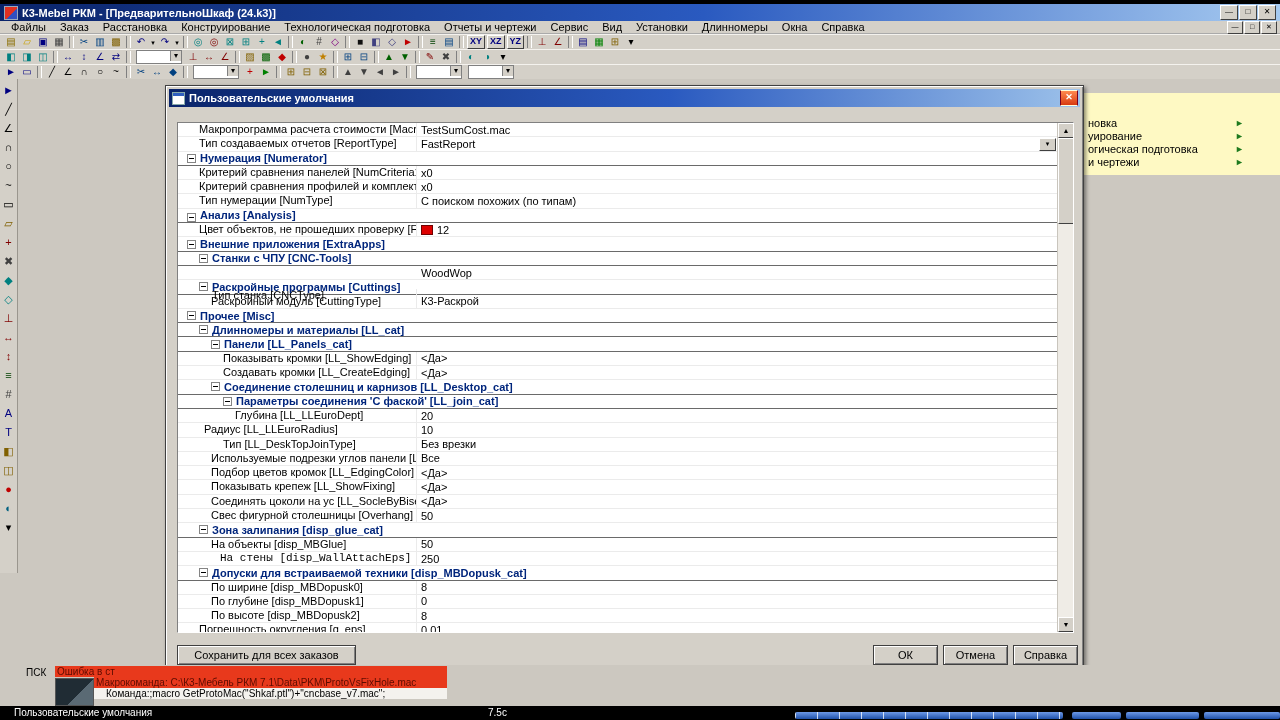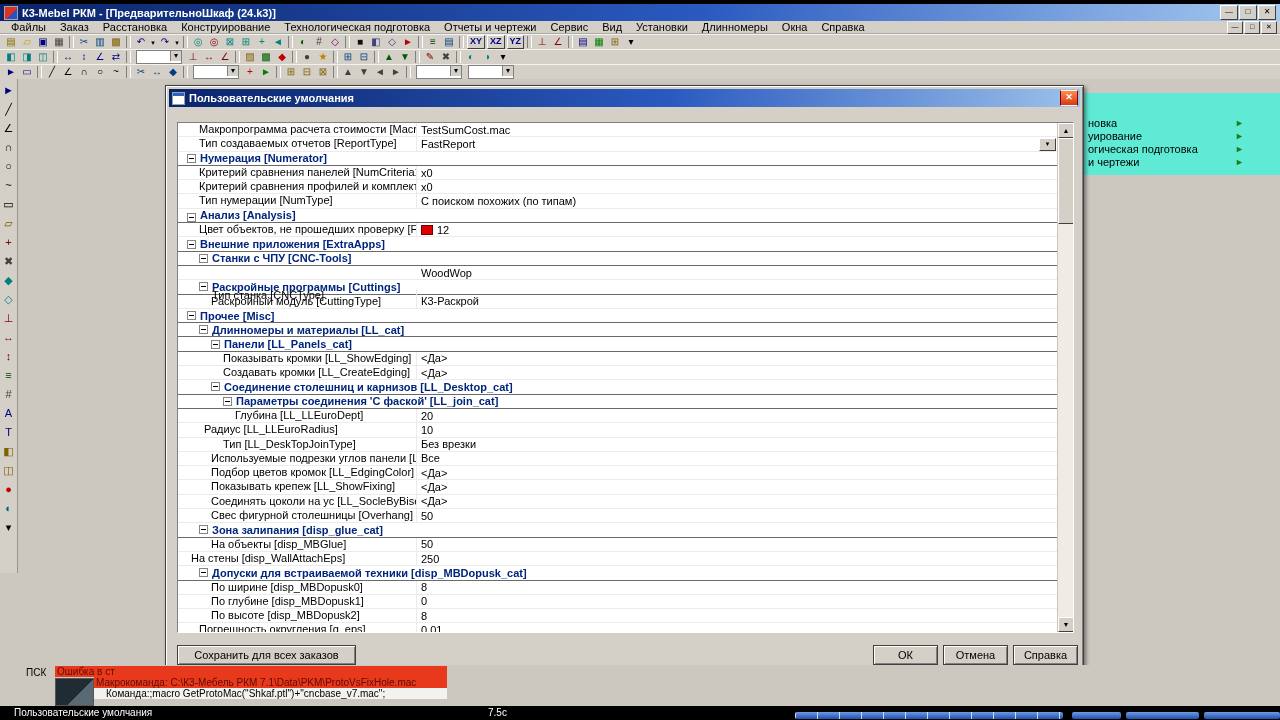--- a/index.html
+++ b/index.html
@@ -37,21 +37,21 @@
           font-size:8px;line-height:10px;text-align:center;border-left:1px solid #808080;}
   .tb-dd{width:8px;height:13px;font-size:7px;line-height:13px;text-align:center;flex:none;color:#000;}
 
   
   .workspace{position:absolute;left:0;top:79px;width:1280px;height:586px;background:#ccc8c0;}
   .left-tb{position:absolute;left:0;top:0;width:18px;height:494px;background:#d4d0c8;
            border-right:1px solid #9a968e;display:flex;flex-direction:column;align-items:center;
            box-sizing:border-box;padding-top:2px;}
   .ltb-icon{width:16px;height:19px;font-size:11px;line-height:18px;text-align:center;flex:none;}
 
-  .nav-panel{position:absolute;right:0;top:14px;width:200px;height:82px;background:#5eead4;}
+  .nav-panel{position:absolute;right:0;top:14px;width:200px;height:82px;background:#fef9c3;}
   .nav-item{position:absolute;left:8px;height:13px;font-size:11px;line-height:13px;color:#000;white-space:nowrap;}
   .nav-arrow{position:absolute;font-size:9px;color:#1e7a1e;height:13px;line-height:13px;}
 
   
   .dialog{position:absolute;left:165px;top:85px;width:917px;height:580px;background:#d4d0c8;
           border:1px solid #404040;box-shadow:inset 1px 1px 0 #fff,inset -1px -1px 0 #808080,2px 2px 4px rgba(0,0,0,.45);}
   .dlg-title{position:absolute;left:3px;top:3px;width:911px;height:18px;box-sizing:border-box;
              background:linear-gradient(90deg,#0a246a,#2a5ac0 55%,#9cc1ea);
              display:flex;align-items:center;color:#fff;font-weight:bold;font-size:11px;padding-left:3px;}
   .dlg-ticon{width:11px;height:11px;background:#fff;border:1px solid #8aa;flex:none;margin-right:4px;
@@ -460,21 +460,21 @@
             <span class="gbox"></span>
             <span>Зона залипания [disp_glue_cat]</span>
           </div>
           <div class="grow">
             <div class="gname" style="padding-left: 33px;">На объекты [disp_MBGlue]</div>
             <div class="gval">
               <span>50</span>
             </div>
           </div>
           <div class="grow">
-            <div class="gname" style="padding-left: 13px;">На стены [disp_WallAttachEps]</div>
+            <div class="gname" style="padding-left: 42px; font-family: Liberation Mono, monospace;">На стены [disp_WallAttachEps]</div>
             <div class="gval">
               <span>250</span>
             </div>
           </div>
           <div class="grow ggroup" style="padding-left: 21px;">
             <span class="gbox"></span>
             <span>Допуски для встраиваемой техники [disp_MBDopusk_cat]</span>
           </div>
           <div class="grow">
             <div class="gname" style="padding-left: 33px;">По ширине [disp_MBDopusk0]</div>

